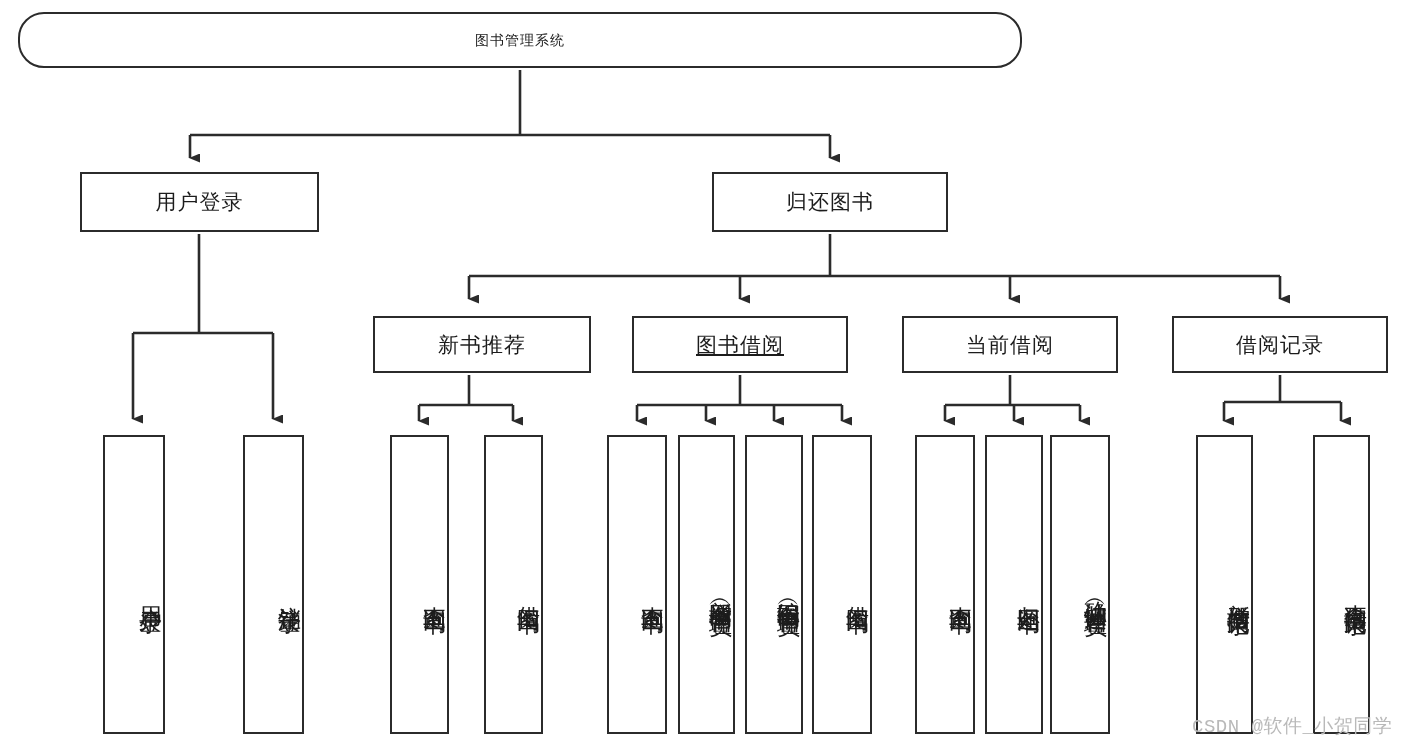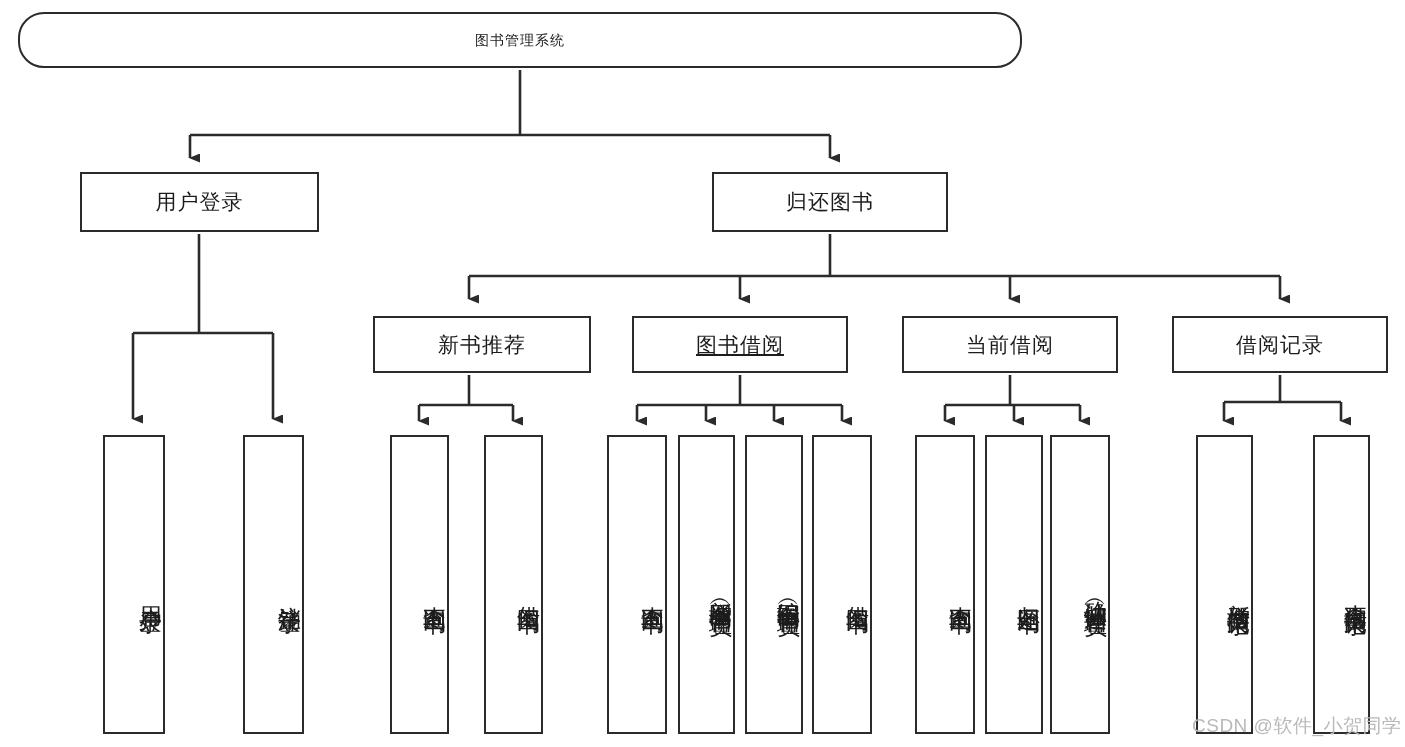--- a/index.html
+++ b/index.html
@@ -63,20 +63,21 @@
     white-space: nowrap;
   }
   .watermark {
     position: absolute;
     left: 1192px;
     top: 713px;
     font-size: 19px;
     color: #b9b9b9;
     white-space: nowrap;
     letter-spacing: 0.5px;
+    font-family: Liberation Mono, monospace;
   }
 </style>
 </head>
 <body>
 
 <div id="canvas">
 
   <svg id="edges" viewBox="0 0 1405 747" width="1405" height="747">
     <defs>
       <marker id="arrow" markerWidth="9" markerHeight="11" refX="4.5" refY="10" orient="auto" markerUnits="userSpaceOnUse">

